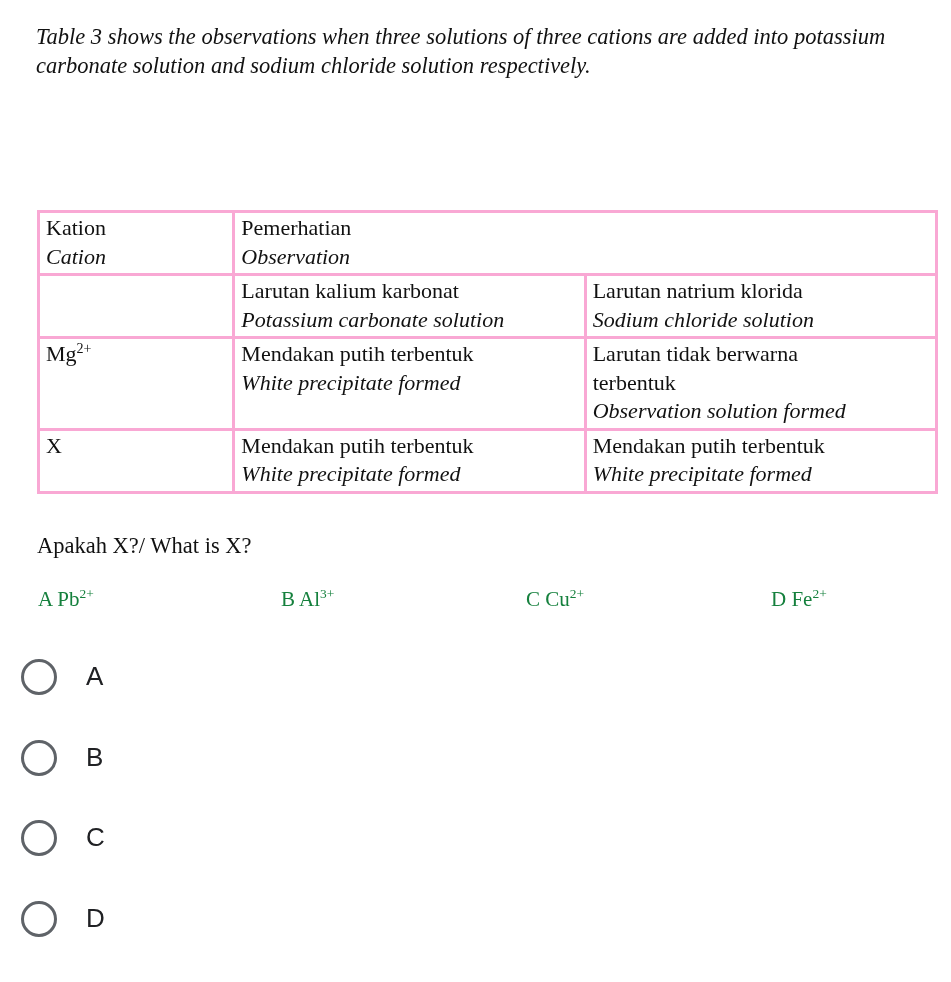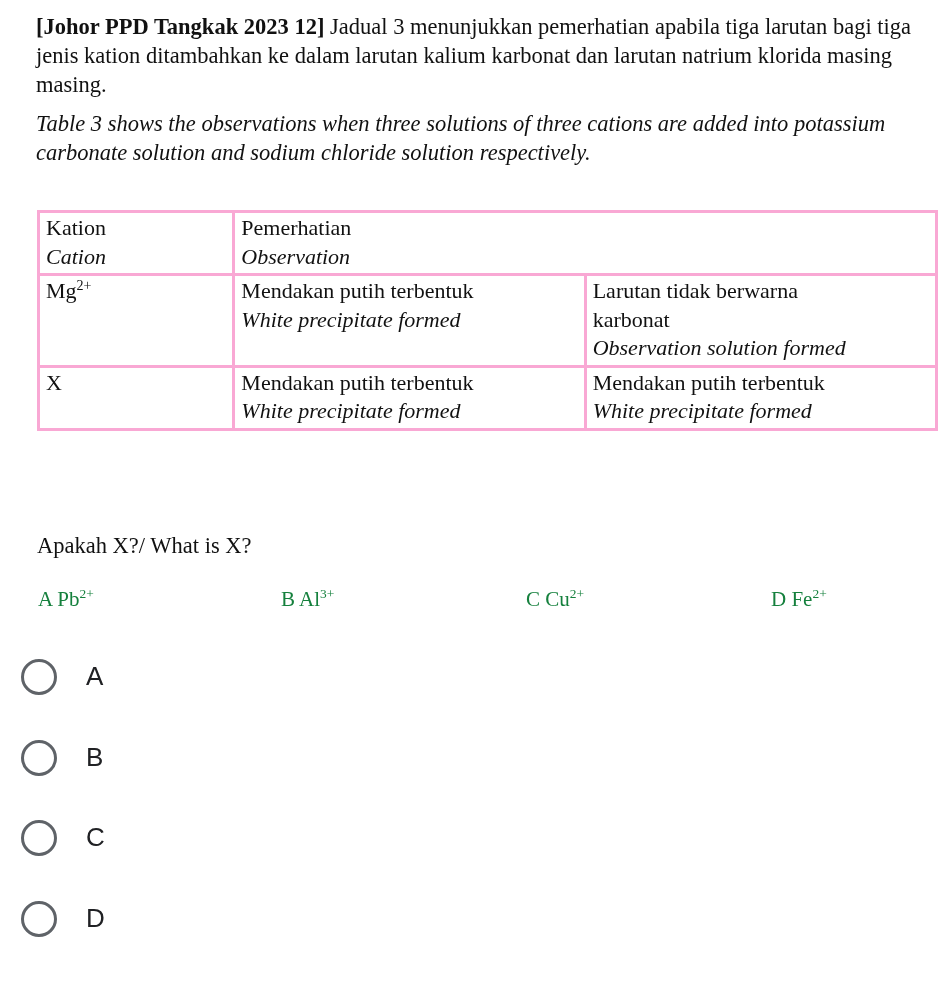--- a/index.html
+++ b/index.html
@@ -155,49 +155,62 @@
     font-family: "Liberation Sans", "DejaVu Sans", sans-serif;
     font-size: 26px;
     line-height: 38px;
     color: #202124;
   }
 </style>
 </head>
 <body>
 
 <div id="question-stem">
-  <span class="stem-malay"><span class="stem-bold">[Johor PPD Tangkak 2023 12]</span> <span>Jadual 3 menunjukkan pemerhatian apabila tiga larutan bagi tiga jenis kation ditambahkan ke dalam larutan kalium karbonat dan larutan natrium klorida masing masing.</span></span>
   <span class="stem-english">Table 3 shows the observations when three solutions of three cations are added into potassium carbonate solution and sodium chloride solution respectively.</span>
 </div>
 
 <table id="observation-table">
   <tbody>
     <tr>
       <td class="cation-col">
         <span class="cell-ms">Kation</span>
         <span class="cell-en">Cation</span>
       </td>
       <td class="obs-col-a" colspan="2">
         <span class="cell-ms">Pemerhatian</span>
         <span class="cell-en">Observation</span>
       </td>
     </tr>
 
+    <tr>
+      <td class="cation-col blank-cell">
+        <span class="spacer-line"></span>
+        <span class="spacer-line"></span>
+      </td>
+      <td class="obs-col-a">
+        <span class="cell-ms">Larutan kalium karbonat</span>
+        <span class="cell-en">Potassium carbonate solution</span>
+      </td>
+      <td class="obs-col-b">
+        <span class="cell-ms">Larutan natrium klorida</span>
+        <span class="cell-en">Sodium chloride solution</span>
+      </td>
+    </tr>
 
     <tr class="row-mg">
       <td class="cation-col">
         <span class="cell-ms"><span>Mg</span><span class="sup">2+</span></span>
       </td>
       <td class="obs-col-a">
         <span class="cell-ms">Mendakan putih terbentuk</span>
         <span class="cell-en">White precipitate formed</span>
       </td>
       <td class="obs-col-b">
         <span class="cell-ms">Larutan tidak berwarna</span>
-        <span class="cell-ms">karbonat</span>
+        <span class="cell-ms">terbentuk</span>
         <span class="cell-en">Observation solution formed</span>
       </td>
     </tr>
 
     <tr>
       <td class="cation-col">
         <span class="cell-ms"><span>X</span><span class="sup"></span></span>
       </td>
       <td class="obs-col-a">
         <span class="cell-ms">Mendakan putih terbentuk</span>

